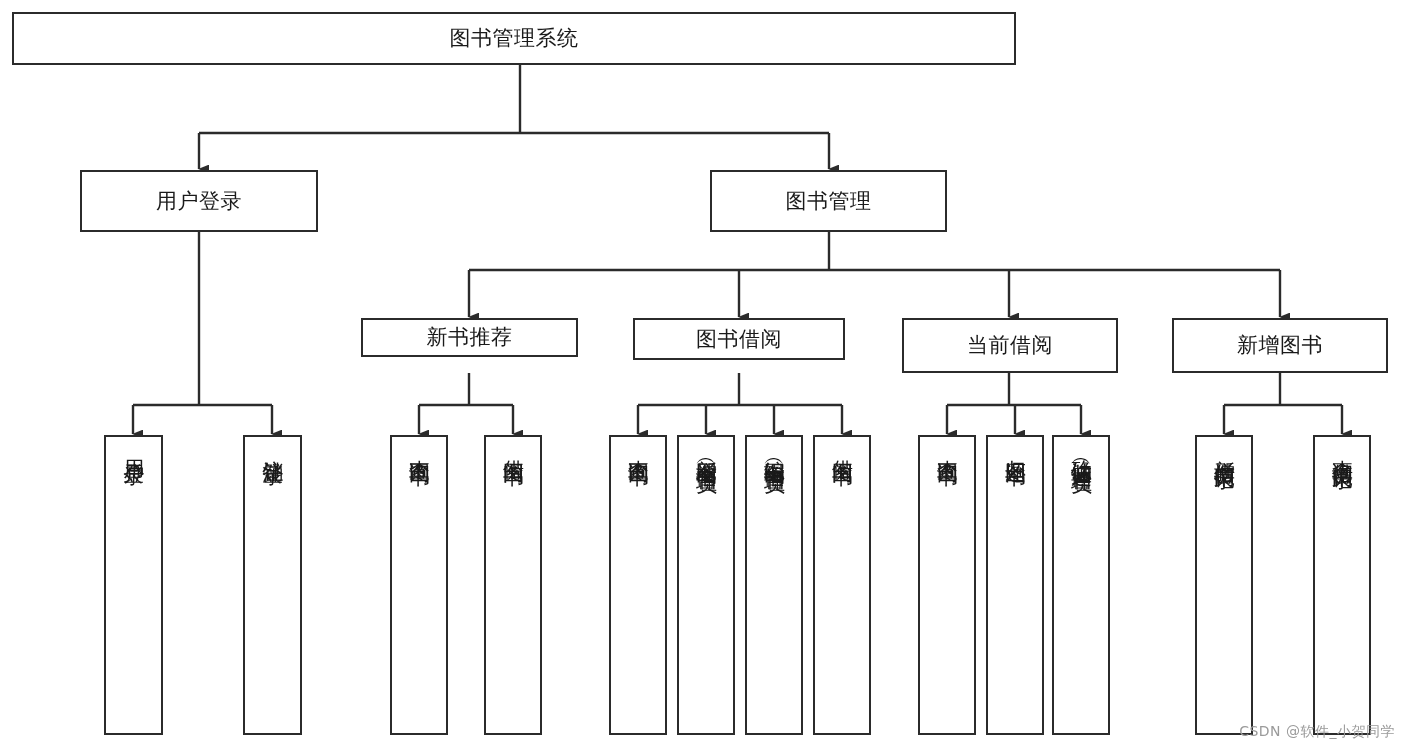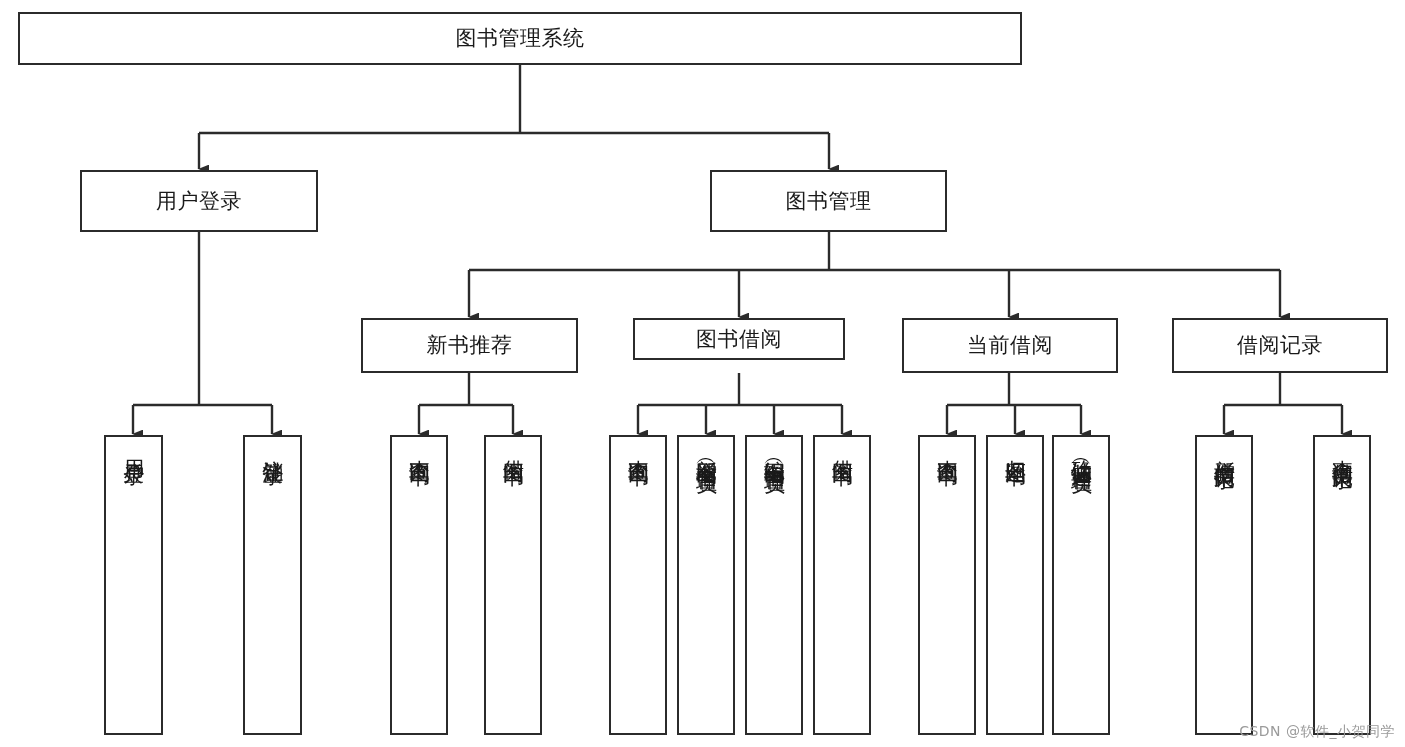--- a/index.html
+++ b/index.html
@@ -112,42 +112,42 @@
         <path d="M 947 405 L 947 434" marker-end="url(#arrowhead)"></path>
         <path d="M 1015 405 L 1015 434" marker-end="url(#arrowhead)"></path>
         <path d="M 1081 405 L 1081 434" marker-end="url(#arrowhead)"></path>
         <path d="M 1280 373 L 1280 405"></path>
         <path d="M 1224 405 L 1342 405"></path>
         <path d="M 1224 405 L 1224 434" marker-end="url(#arrowhead)"></path>
         <path d="M 1342 405 L 1342 434" marker-end="url(#arrowhead)"></path>
       </g>
   </svg>
 
-  <div class="node horiz" style="left: 18px; top: 12px; width: 1004px; height: 53px;">
+  <div class="node horiz" style="left: 12px; top: 12px; width: 1004px; height: 53px;">
     <span class="hlabel">图书管理系统</span>
   </div>
 
   <div class="node horiz" style="left: 80px; top: 170px; width: 238px; height: 62px;">
     <span class="hlabel">用户登录</span>
   </div>
   <div class="node horiz" style="left: 710px; top: 170px; width: 237px; height: 62px;">
     <span class="hlabel">图书管理</span>
   </div>
 
-  <div class="node horiz" style="left: 361px; top: 318px; width: 217px; height: 55px;">
+  <div class="node horiz" style="left: 361px; top: 318px; width: 217px; height: 39px;">
     <span class="hlabel">新书推荐</span>
   </div>
   <div class="node horiz" style="left: 633px; top: 318px; width: 212px; height: 42px;">
     <span class="hlabel">图书借阅</span>
   </div>
   <div class="node horiz" style="left: 902px; top: 318px; width: 216px; height: 55px;">
     <span class="hlabel">当前借阅</span>
   </div>
   <div class="node horiz" style="left: 1172px; top: 318px; width: 216px; height: 55px;">
-    <span class="hlabel">借阅记录</span>
+    <span class="hlabel">新增图书</span>
   </div>
 
   <div class="node vert" style="left: 104px; top: 435px; width: 59px; height: 300px;">
     <span class="vlabel">用户登录</span>
   </div>
   <div class="node vert" style="left: 243px; top: 435px; width: 59px; height: 300px;">
     <span class="vlabel">注销登录</span>
   </div>
   <div class="node vert" style="left: 390px; top: 435px; width: 58px; height: 300px;">
     <span class="vlabel">查询图书</span>

